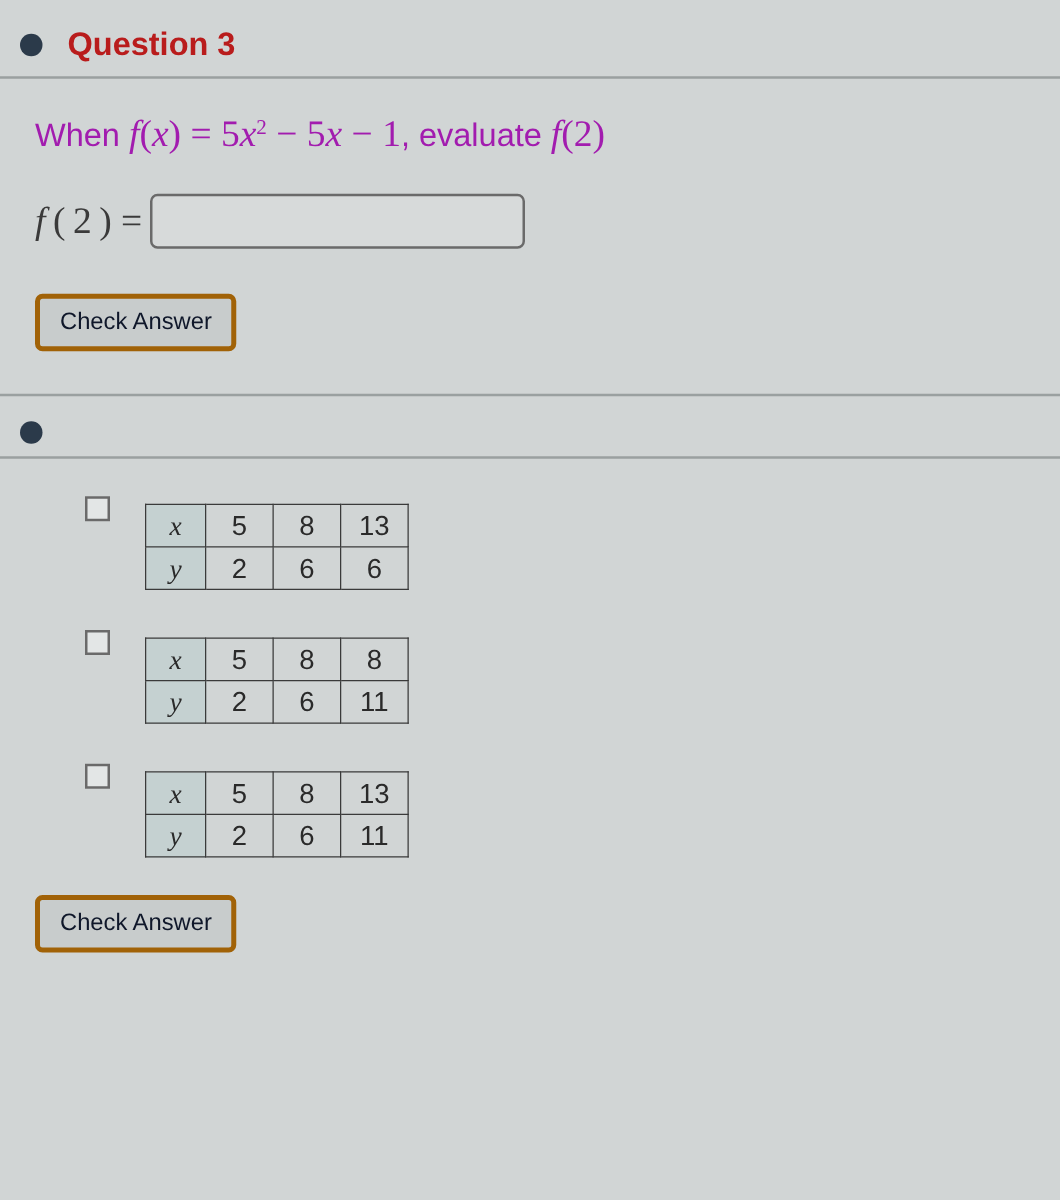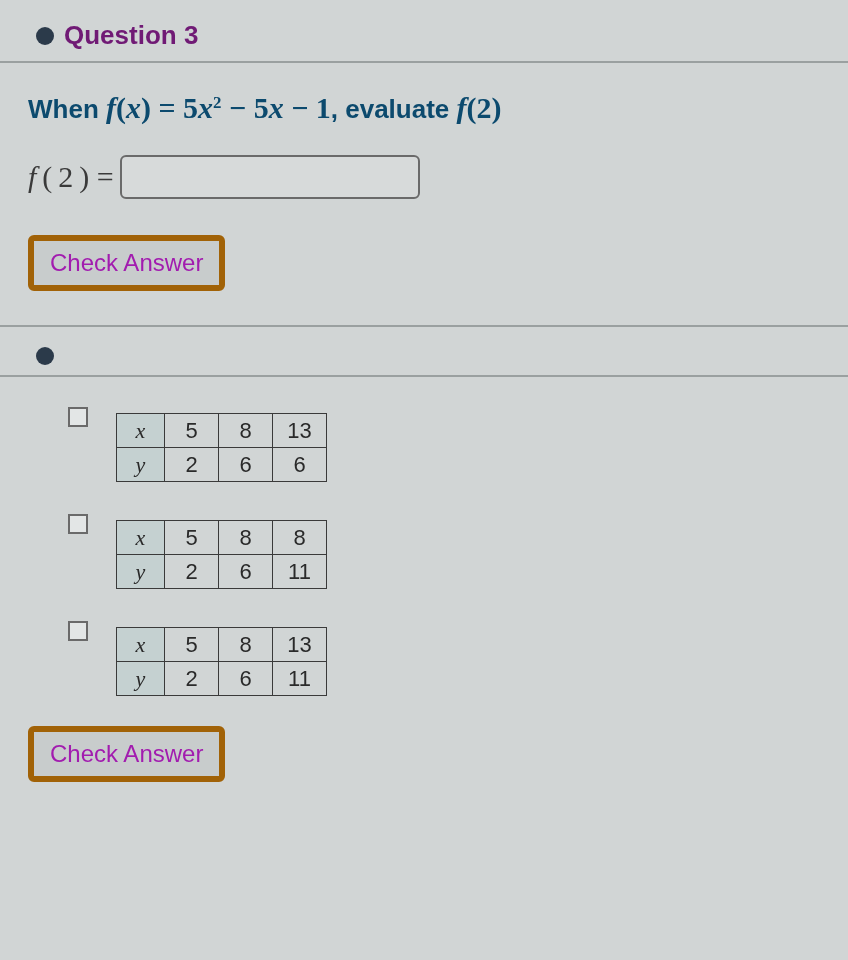--- a/index.html
+++ b/index.html
@@ -5,48 +5,48 @@
   * { box-sizing: border-box; }
   body {
     margin: 0;
     padding: 0;
     width: 848px;
     background: #d1d5d5;
     font-family: "Segoe UI", "Helvetica Neue", Arial, sans-serif;
     color: #3a3a3a;
   }
   .question-header {
-    padding: 20px 24px 10px 36px;
+    padding: 20px 24px 10px 16px;
     font-weight: 700;
     font-size: 26px;
-    color: #701a75;
+    color: #b91c1c;
     display: flex;
     align-items: center;
-    gap: 10px;
+    gap: 20px;
   }
   .bullet {
     width: 18px;
     height: 18px;
     border-radius: 50%;
     background: #2b3a4a;
     display: inline-block;
     flex-shrink: 0;
   }
   .divider {
     border: none;
     border-top: 2px solid #9aa0a0;
     margin: 0;
   }
   .section-body {
     padding: 28px 28px 34px 28px;
   }
   .prompt {
     font-size: 26px;
-    color: #0c4a6e;
-    font-weight: 700;
+    color: #a21caf;
+    font-weight: 400;
     margin-bottom: 30px;
   }
   .math-i { font-family: "Times New Roman", serif; font-style: italic; font-size: 30px; }
   .math-r { font-family: "Times New Roman", serif; font-style: normal; font-size: 30px; }
   .sup { font-size: 0.65em; vertical-align: super; font-style: normal;}
   .answer-row {
     display: flex;
     align-items: center;
     gap: 6px;
     margin-bottom: 36px;
@@ -56,25 +56,25 @@
     height: 44px;
     border: 2px solid #6a6a6a;
     border-radius: 6px;
     background: #d7dada;
     font-size: 22px;
     padding: 4px 8px;
   }
   .check-btn {
     display: inline-block;
     padding: 8px 16px;
-    border: 6px solid #a16207;
+    border: 4px solid #a16207;
     border-radius: 6px;
     background: #c8cccc;
-    color: #a21caf;
-    font-size: 24px;
+    color: #0f172a;
+    font-size: 19px;
     font-weight: 500;
     cursor: pointer;
   }
   .options { margin-left: 40px; }
   .option-row {
     display: flex;
     align-items: flex-start;
     gap: 28px;
     margin-bottom: 18px;
   }

